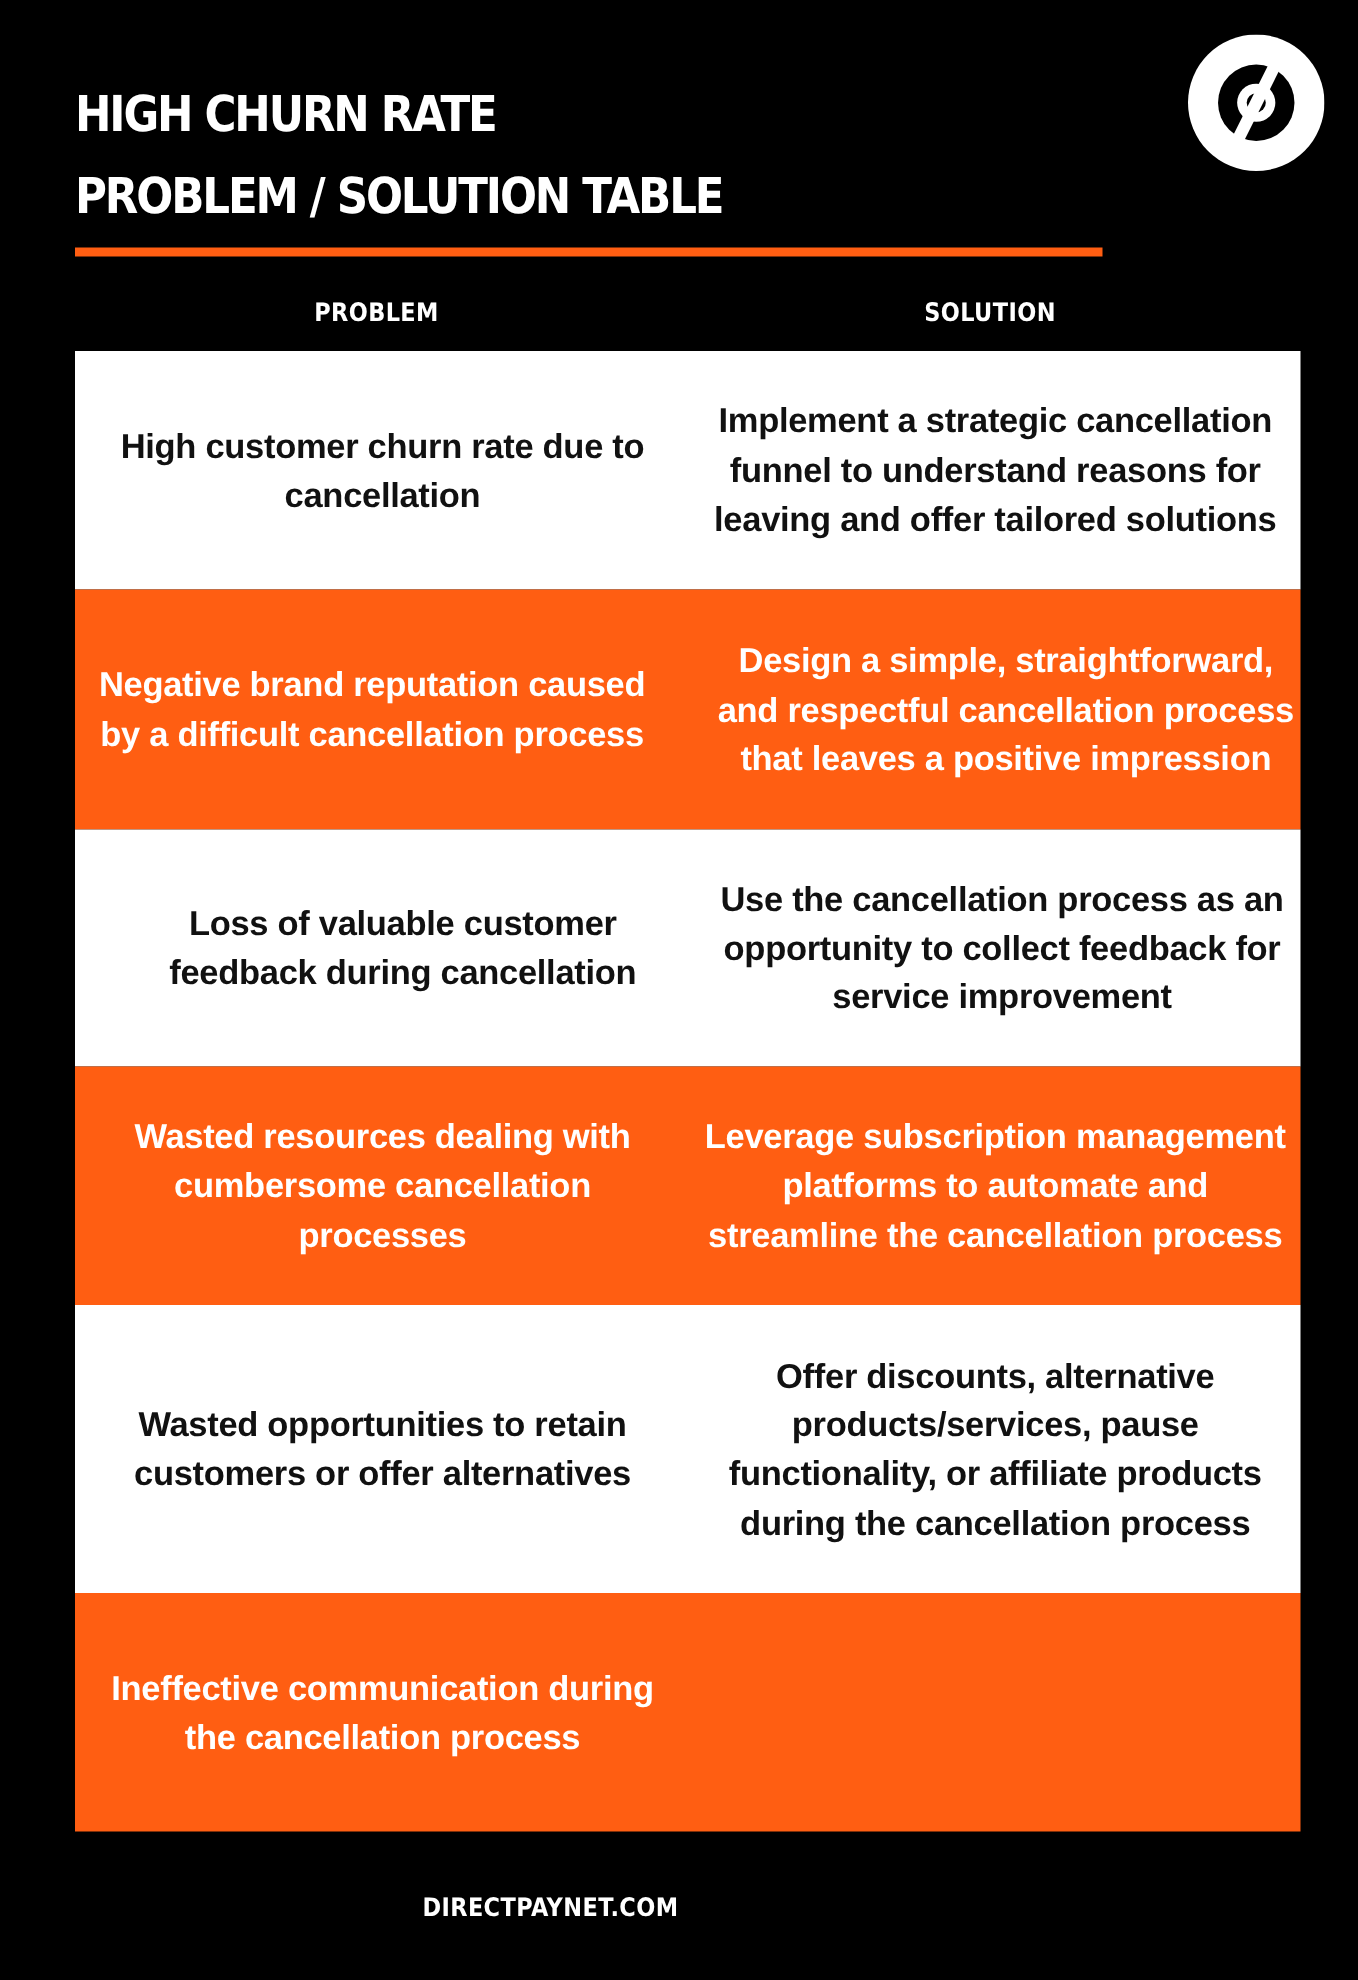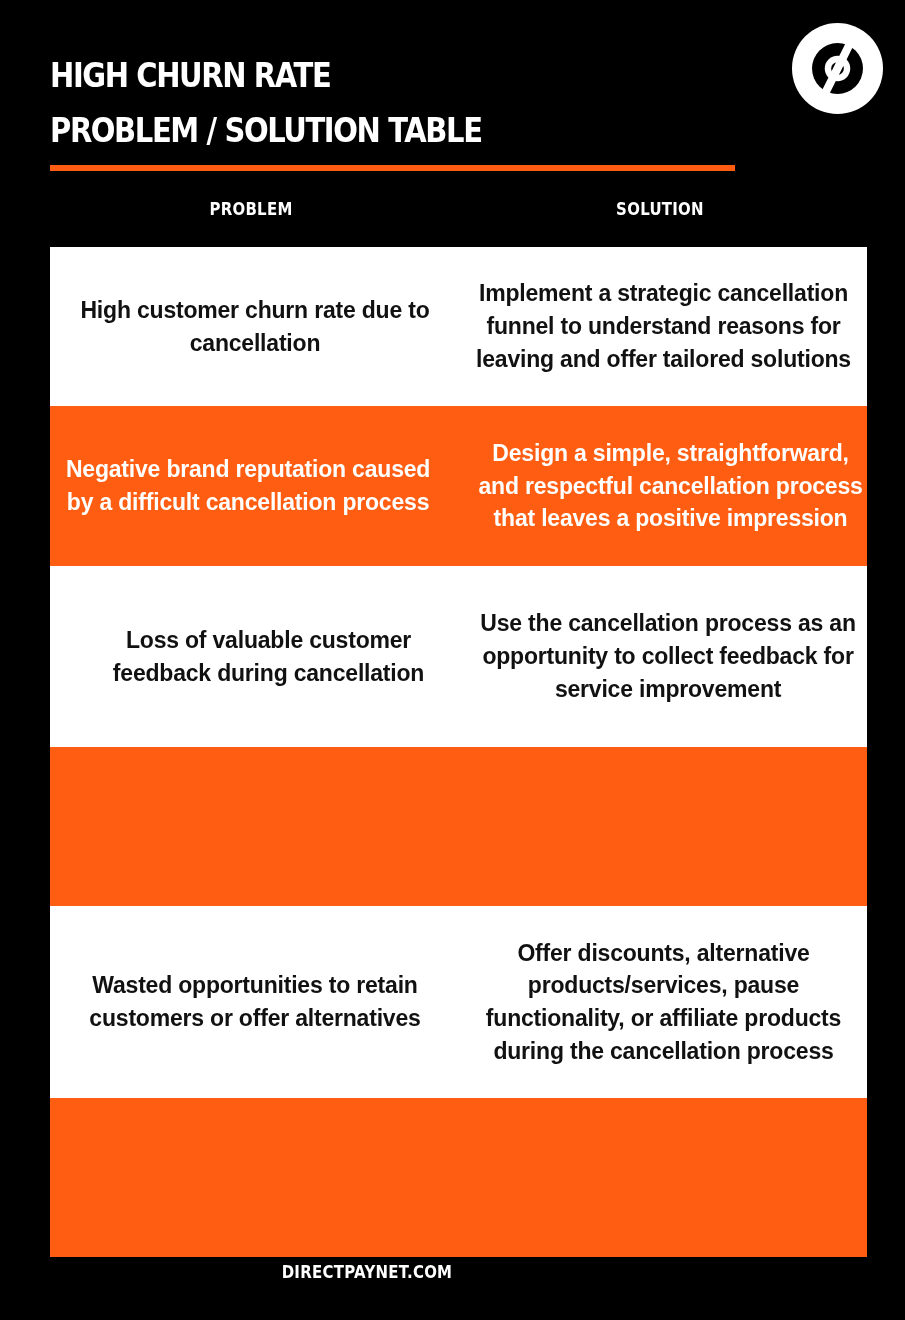--- a/index.html
+++ b/index.html
@@ -52,21 +52,21 @@
       transform: scaleX(0.88);
       color: #ffffff;
       text-align: center;
       width: 200px;
     }
     .col-header.problem { left: 151px; }
     .col-header.solution { left: 560px; }
     .table {
       position: absolute;
       left: 50px;
-      top: 247px;
+      top: 234px;
       width: 817px;
     }
     .row {
       display: flex;
       width: 100%;
     }
     .cell {
       display: flex;
       align-items: center;
       justify-content: center;
@@ -124,29 +124,32 @@
 
 <div class="table">
   <div class="row light" style="height:159px;">
     <div class="cell problem">High customer churn rate due to cancellation</div>
     <div class="cell solution">Implement a strategic cancellation funnel to understand reasons for leaving and offer tailored solutions</div>
   </div>
   <div class="row accent" style="height:160px;gap:28px;">
     <div class="cell problem">Negative brand reputation caused by a difficult cancellation process</div>
     <div class="cell solution">Design a simple, straightforward, and respectful cancellation process that leaves a positive impression</div>
   </div>
-  <div class="row light" style="height:181px;padding-left:18px;">
+  <div class="row light" style="height:158px;padding-left:18px;">
     <div class="cell problem">Loss of valuable customer feedback during cancellation</div>
     <div class="cell solution">Use the cancellation process as an opportunity to collect feedback for service improvement</div>
   </div>
   <div class="row accent" style="height:159px;">
+    <div class="cell problem">Wasted resources dealing with cumbersome cancellation processes</div>
+    <div class="cell solution">Leverage subscription management platforms to automate and streamline the cancellation process</div>
   </div>
   <div class="row light" style="height:192px;">
     <div class="cell problem">Wasted opportunities to retain customers or offer alternatives</div>
     <div class="cell solution">Offer discounts, alternative products/services, pause functionality, or affiliate products during the cancellation process</div>
   </div>
   <div class="row accent" style="height:159px;">
+    <div class="cell problem">Ineffective communication during the cancellation process</div>
   </div>
 </div>
 
 <div class="footer">
   <span>DIRECTPAYNET.COM</span>
 </div>
 
 </body></html>

